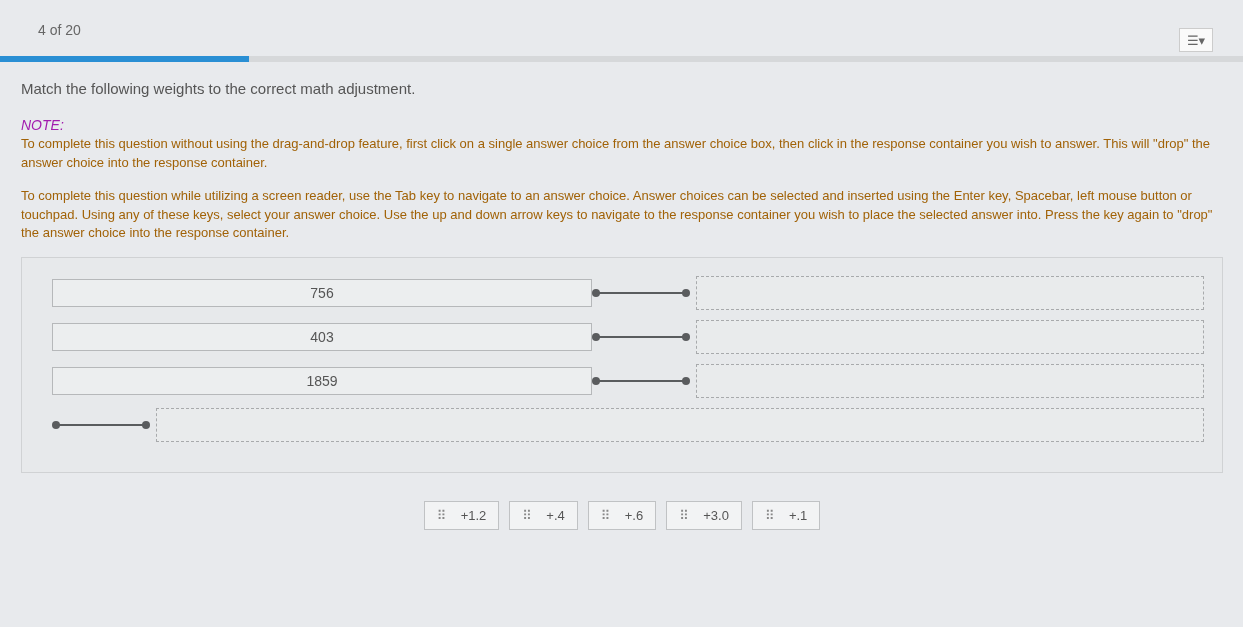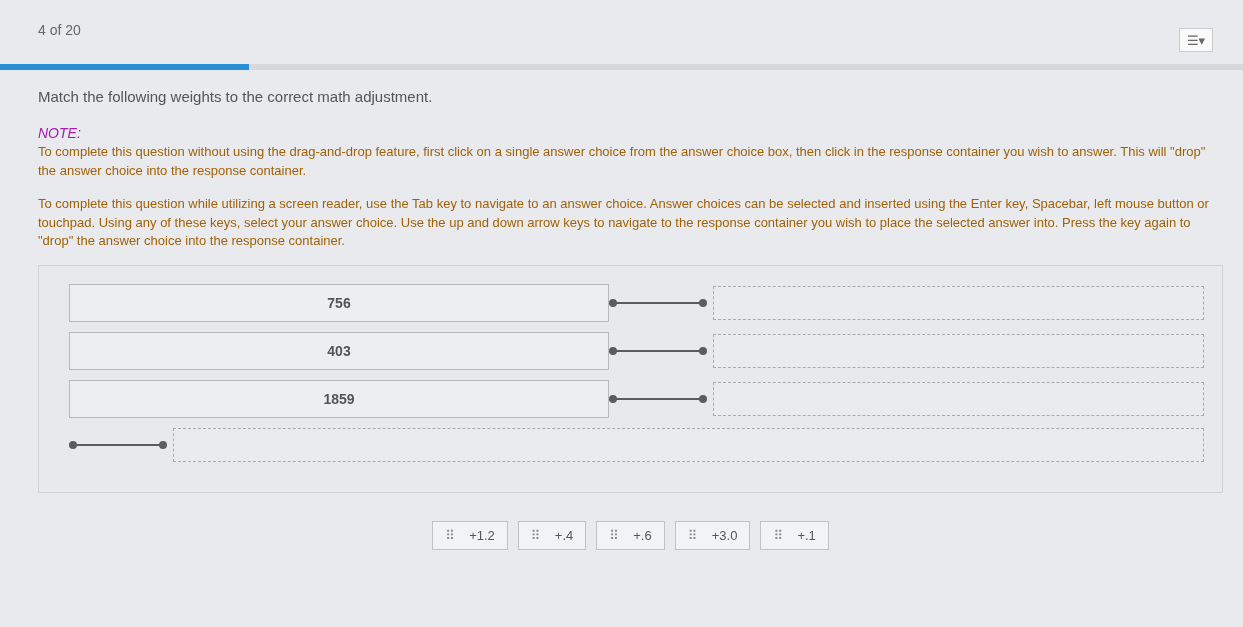--- a/index.html
+++ b/index.html
@@ -9,21 +9,21 @@
     color: #555;
     font-size: 13px;
     width: 1243px;
     height: 627px;
     overflow: hidden;
   }
   .header {
     display: flex;
     align-items: center;
     justify-content: space-between;
-    padding: 8px 20px 12px 38px;
+    padding: 8px 20px 4px 38px;
   }
   .progress-label { color: #666; font-size: 14px; }
   .menu-button {
     width: 34px; height: 24px;
     border: 1px solid #ccc;
     background: #fafafa;
     display: flex; align-items: center; justify-content: center;
     cursor: pointer;
     font-size: 13px;
     color: #666;
@@ -34,47 +34,46 @@
     height: 6px;
     background: #d6d8da;
     position: relative;
     margin: 0 0 0 0;
   }
   .progress-fill {
     height: 100%;
     background: #2a8fd4;
     width: 20%;
   }
-  .content { padding: 18px 20px 0 38px; }
+  .content { padding: 18px 20px 0 21px; }
   .question { font-size: 15px; color: #555; margin-bottom: 20px; }
   .note-label { font-style: italic; color: #a21caf; font-size: 14px; margin-bottom: 2px; }
   .note-text { color: #a16207; line-height: 1.45; margin-bottom: 14px; }
 
   .match-area {
     border: 1px solid #d0d2d4;
     background: #e7e9eb;
     padding: 18px 18px 20px 30px;
     margin-top: 6px;
   }
   .match-row {
     display: flex;
     align-items: center;
     margin-bottom: 10px;
   }
   .match-label-box {
     width: 540px;
-    height: 38px;
+    height: 28px;
     border: 1px solid #b6b8ba;
     background: #eceeef;
     display: flex;
     align-items: center;
     justify-content: center;
     color: #555;
     font-size: 14px;
-    font-weight: bold;
   }
   .connector {
     width: 90px;
     height: 2px;
     background: #5a5c5e;
     position: relative;
     margin: 0 4px;
   }
   .connector::before, .connector::after {
     content: '';

